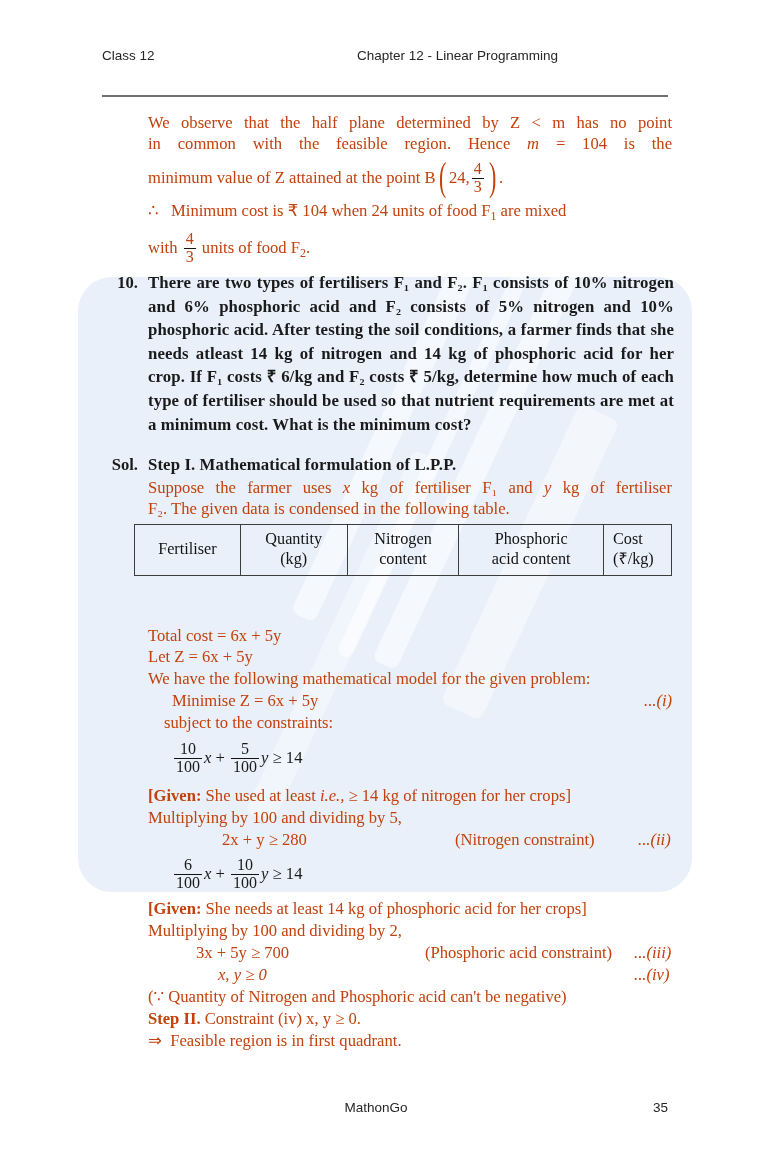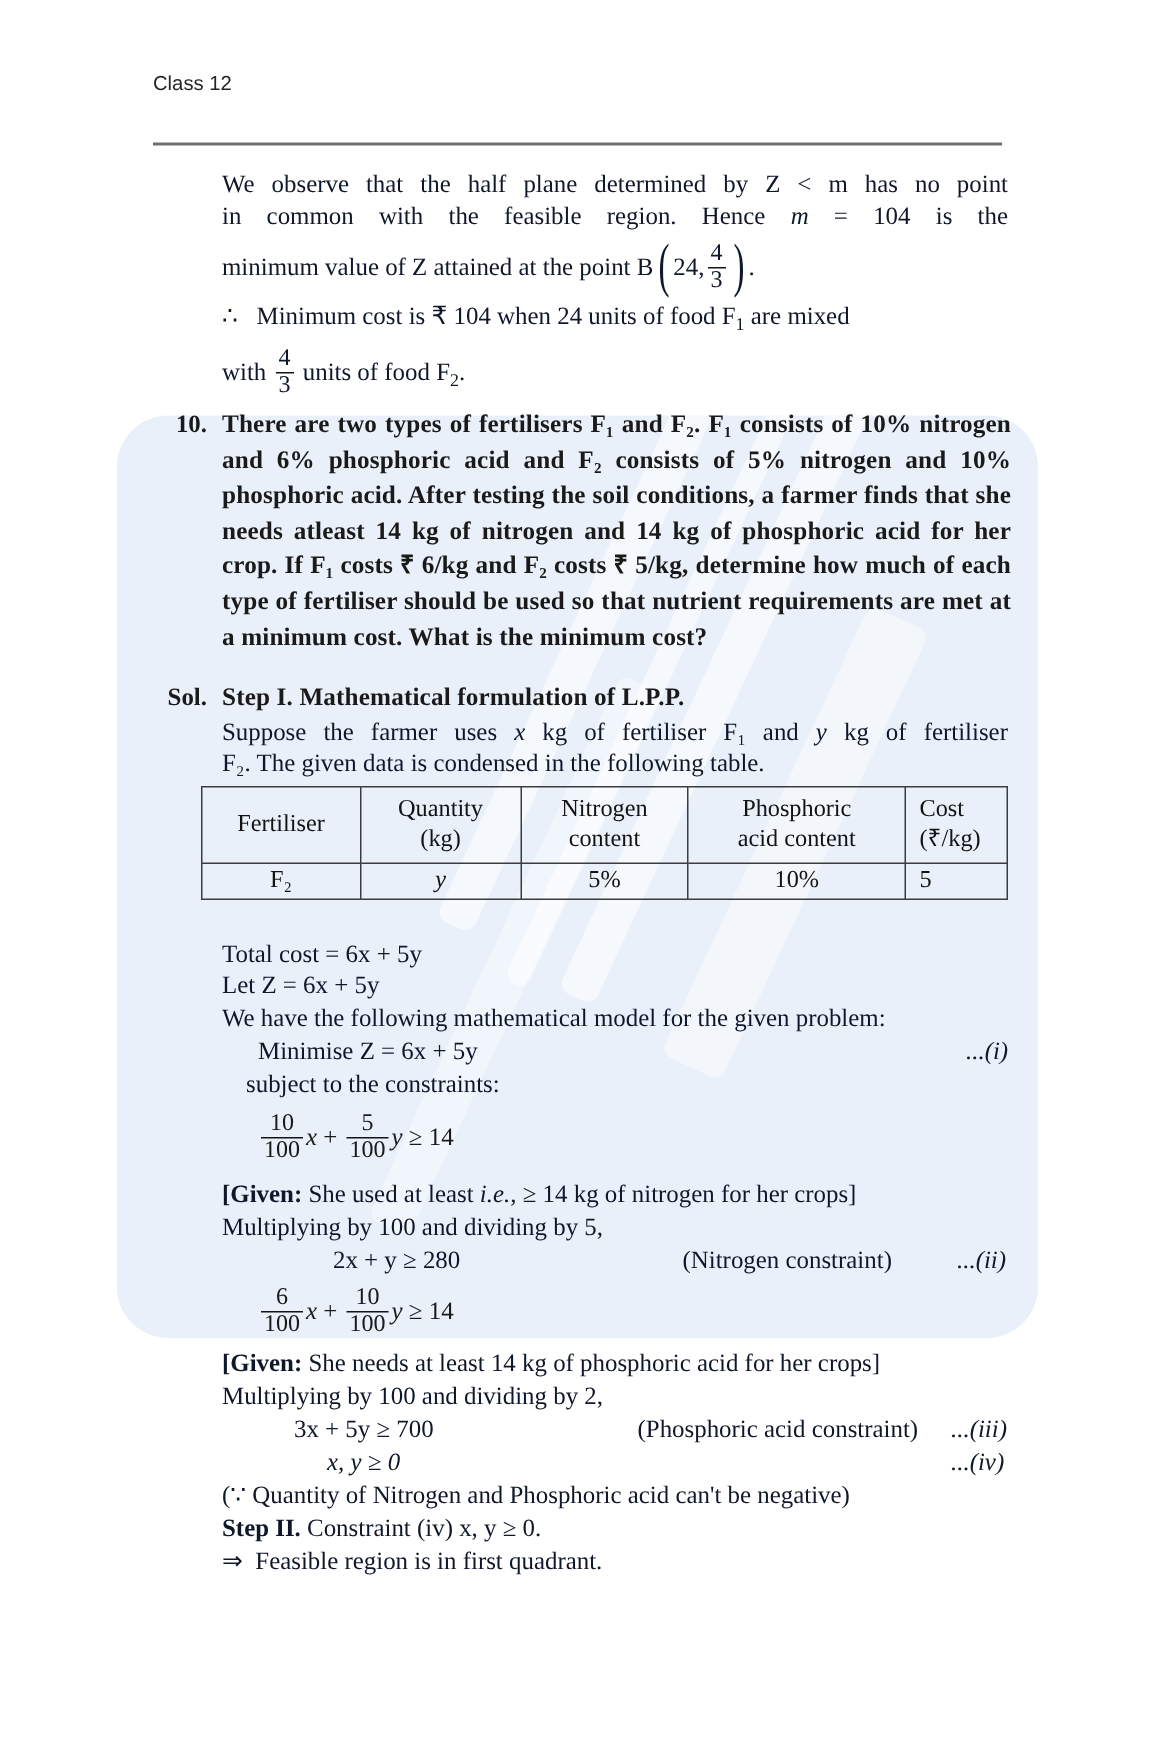--- a/index.html
+++ b/index.html
@@ -45,21 +45,21 @@
   .wm .s3 { left:392px; top:-60px; width:26px; height:470px; }
   .wm .s4 { left:250px; top:160px; width:30px; height:400px;
             background:rgba(255,255,255,.38); }
   .wm .s5 { left:430px; top:120px; width:44px; height:330px;
             background:rgba(255,255,255,.45); }
 
   
   .body { position:absolute; left:0; top:0; width:768px; z-index:2; }
 
   .blk { position:absolute; }
-  .txt { font-size:16.6px; line-height:21px; color:#0f172a;font-family:Liberation Serif, serif; }
+  .txt { font-size:16.6px; line-height:21px; color:#c2410c;font-family:Liberation Serif, serif; }
   .jst { text-align:justify; text-align-last:justify; }
   .b { font-weight:bold; }
   .it { font-style:italic; }
 
   
   .row { position:absolute; display:flex; }
   .row .lbl {
     font-weight:bold; font-size:16.6px; line-height:23.6px;
     text-align:right; flex:0 0 auto;
   }
@@ -116,20 +116,21 @@
   .eqn { font-size:16.6px; line-height:21px; }
   sub { font-size:.72em; }
 </style>
 </head>
 <body>
 
 <div class="page">
 
   <div class="runhead">
     <span class="left">Class 12</span>
+    <span class="right">Chapter 12 - Linear Programming</span>
   </div>
   <div class="rule"></div>
 
   <div class="highlight">
     <div class="wm">
       <span class="s1"></span>
         <span class="s2"></span>
         <span class="s3"></span>
       <span class="s4"></span>
         <span class="s5"></span>
@@ -188,27 +189,20 @@
         </td>
         <td class="hd two-line" style="width:145px;">
           <div>Phosphoric</div>
           <div>acid content</div>
         </td>
         <td class="hd two-line l" style="width:68px;">
           <div>Cost</div>
           <div>(₹/kg)</div>
         </td>
       </tr>
-      <tr>
-        <td class="c" style="border-top:none; padding-top:0;">F₂</td>
-        <td class="c it" style="border-top:none; padding-top:0;">y</td>
-        <td class="c" style="border-top:none; padding-top:0;">5%</td>
-        <td class="c" style="border-top:none; padding-top:0;">10%</td>
-        <td class="l" style="border-top:none; padding-top:0;">5</td>
-      </tr>
     </tbody>
       </table>
 
     <div class="blk txt" style="left:148px; top:625px;">Total cost = 6x + 5y</div>
     <div class="blk txt" style="left:148px; top:646px;">Let Z = 6x + 5y</div>
     <div class="blk txt" style="left:148px; top:668px; width:524px;">We have the following mathematical model for the given problem:</div>
     <div class="blk txt" style="left:148px; top:690px;margin-left:24px;">Minimise Z = 6x + 5y</div>
     <div class="blk txt it" style="left:644px; top:690px;">...(i)</div>
     <div class="blk txt" style="left:164px; top:712px;">subject to the constraints:</div>
 
@@ -246,14 +240,18 @@
 
     <div class="blk txt" style="left:148px; top:1008px;">
       <span class="b">Step II.</span><span> Constraint (iv) x, y ≥ 0.</span>
     </div>
     <div class="blk txt" style="left:148px; top:1030px;">
       <span>⇒</span>&nbsp;&nbsp;<span>Feasible region is in first quadrant.</span>
     </div>
 
   </div>
 
+  <div class="footer">
+    <span class="mid">MathonGo</span>
+    <span class="pg">35</span>
+  </div>
 
 </div>
 
 </body></html>

